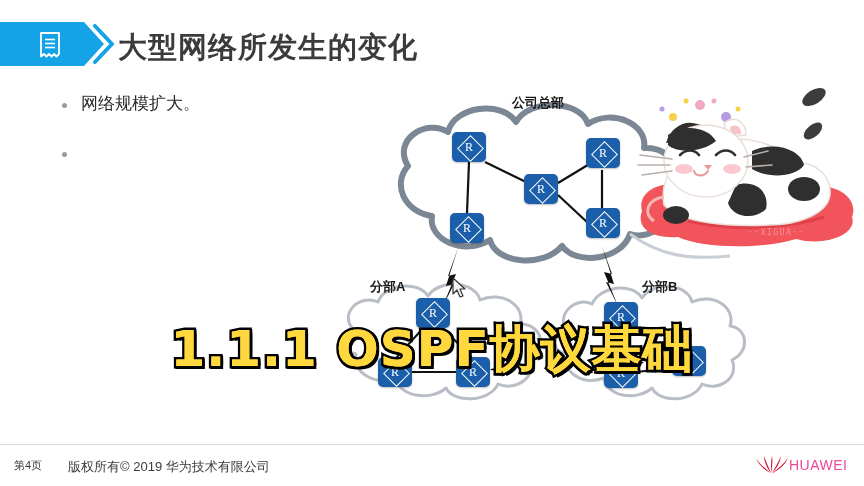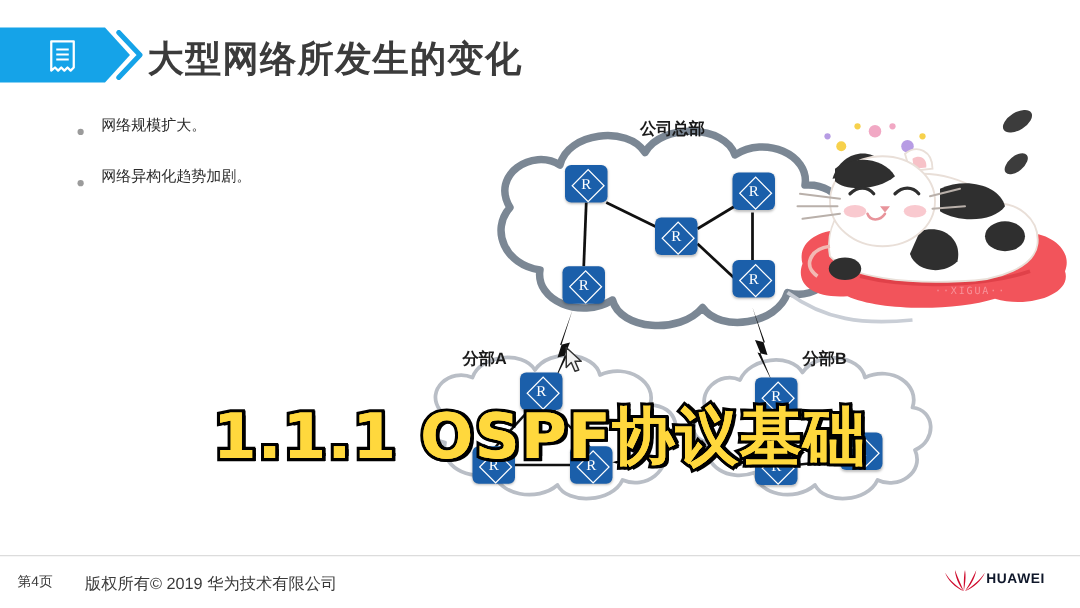--- a/index.html
+++ b/index.html
@@ -39,21 +39,21 @@
     position:absolute;left:62px;top:92px;width:300px;
   }
   .bullet-row{
     display:flex;align-items:flex-start;margin-bottom:24px;
   }
   .bullet-dot{
     width:5px;height:5px;border-radius:50%;
     background:#9b9b9b;margin-top:11px;margin-right:14px;flex:0 0 auto;
   }
   .bullet-text{
-    font-size:12px;color:#2b2b2b;line-height:1.45;white-space:nowrap;
+    font-size:17px;color:#2b2b2b;line-height:1.45;white-space:nowrap;
   }
 
   
   .diagram{position:absolute;left:330px;top:80px;width:420px;height:360px;}
   .diagram svg{position:absolute;left:0;top:0;}
 
   .lbl{
     position:absolute;font-size:13px;font-weight:bold;color:#1a1a1a;
     white-space:nowrap;
   }
@@ -111,21 +111,21 @@
   .foot-page{
     position:absolute;left:14px;top:458px;font-size:11px;
     font-weight:normal;color:#3a3a3a;
   }
   .foot-copy{
     position:absolute;left:68px;top:458px;font-size:13px;color:#3a3a3a;
   }
   .hw-logo{position:absolute;left:755px;top:456px;width:100px;height:20px;}
   .hw-text{
     position:absolute;left:789px;top:457px;
-    font-size:11px;font-weight:bold;color:#0f172a;letter-spacing:.5px;
+    font-size:14px;font-weight:normal;color:#ec4899;letter-spacing:.5px;
   }
 
   .cursor{position:absolute;left:452px;top:277px;}
 </style>
 </head>
 <body>
 
 <div class="slide">
 
   <div class="header-band"></div>
@@ -143,21 +143,20 @@
 
   <div class="page-title">大型网络所发生的变化</div>
 
   <div class="bullets">
     <div class="bullet-row">
       <span class="bullet-dot"></span>
       <span class="bullet-text">网络规模扩大。</span>
     </div>
     <div class="bullet-row">
       <span class="bullet-dot"></span>
-      <span class="bullet-text">网络异构化趋势加剧。</span>
     </div>
   </div>
 
   <div class="diagram">
 
     <svg width="420" height="360" viewBox="0 0 420 360">
 
       <g>
         <path d="M78 86
                  C62 60, 96 38, 118 52

